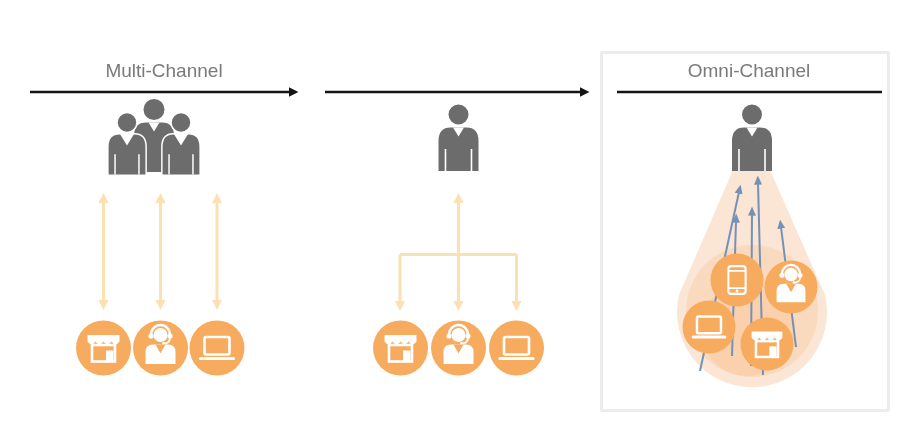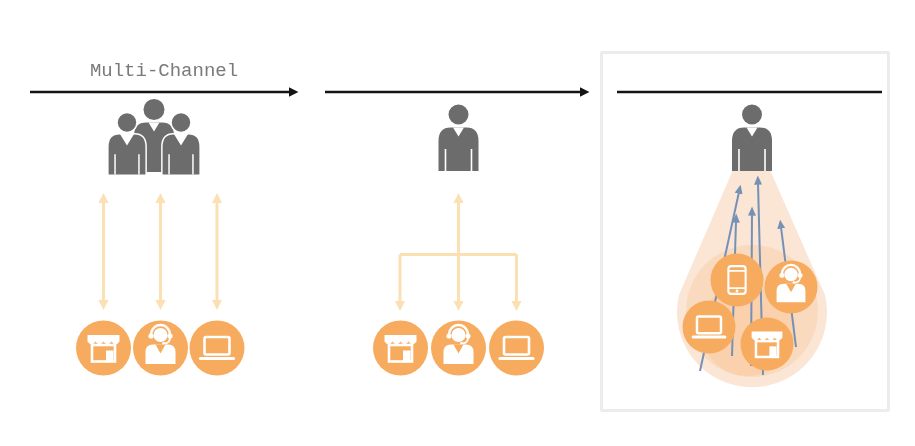--- a/index.html
+++ b/index.html
@@ -9,21 +9,21 @@
     --c-beam-ov:rgba(247,171,94,0.18);
     --c-blue:#7591B5;
     --c-gray:#6C6C6C;
     --c-title:#7A7A7A;
     --c-black:#141414;
     --c-border:#ECECEC;
   }
   html,body{margin:0;padding:0;background:#fff;}
   .stage{
     position:relative;width:915px;height:446px;background:#fff;overflow:hidden;
-    font-family:Liberation Mono, monospace;
+    font-family:Liberation Sans, sans-serif;
   }
   .panel{
     position:absolute;left:600px;top:51px;width:290px;height:361px;
     border:3px solid var(--c-border);background:#fff;box-sizing:border-box;border-radius:2px;
   }
   .sec-title{
     position:absolute;top:60px;transform:translateX(-50%);
     font-size:19px;line-height:22px;color:var(--c-title);white-space:nowrap;z-index:3;
   }
   svg.canvas{position:absolute;left:0;top:0;z-index:2;}
@@ -44,20 +44,21 @@
   #ah-black path{fill:var(--c-black);}
 </style>
 </head>
 <body>
 
 <div class="stage">
 
   <div class="panel"></div>
 
   <div class="sec-title" style="left:164px">Multi-Channel</div>
+  <div class="sec-title" style="left:749px">Omni-Channel</div>
 
   <svg class="canvas" width="915" height="446" viewBox="0 0 915 446">
     <defs>
       <marker id="ah-black" orient="auto" markerWidth="6" markerHeight="5" refX="0.5" refY="2">
         <path d="M0,0 L4,2 L0,4 Z"></path>
       </marker>
       <marker id="ah-peach" orient="auto-start-reverse" markerWidth="5" markerHeight="5" refX="0.8" refY="1.75">
         <path d="M0,0 L3.5,1.75 L0,3.5 Z"></path>
       </marker>
       <marker id="ah-blue" orient="auto" markerWidth="6" markerHeight="5" refX="0.8" refY="2">

